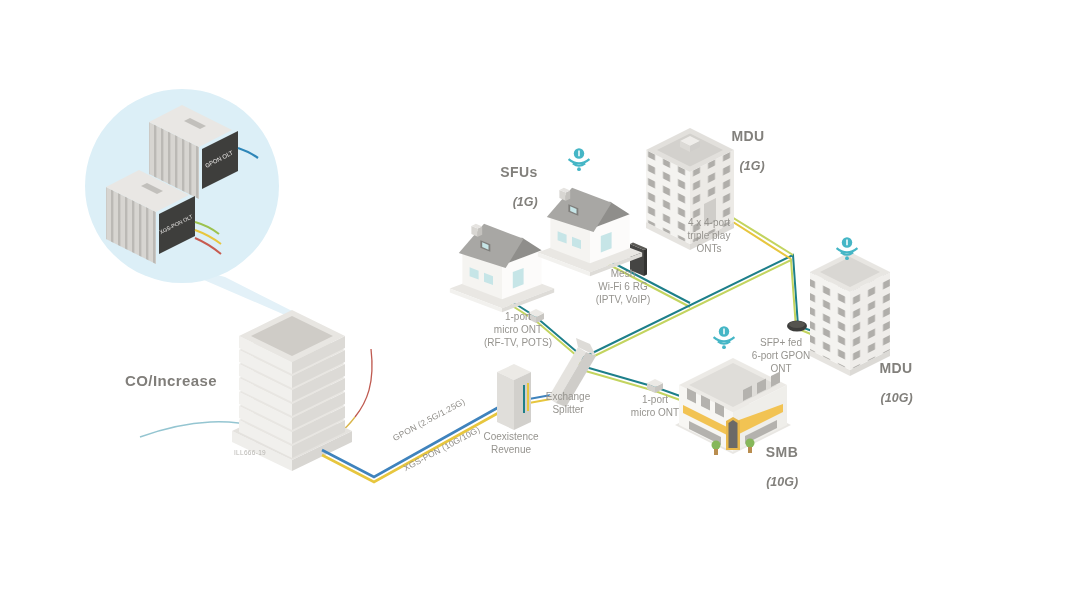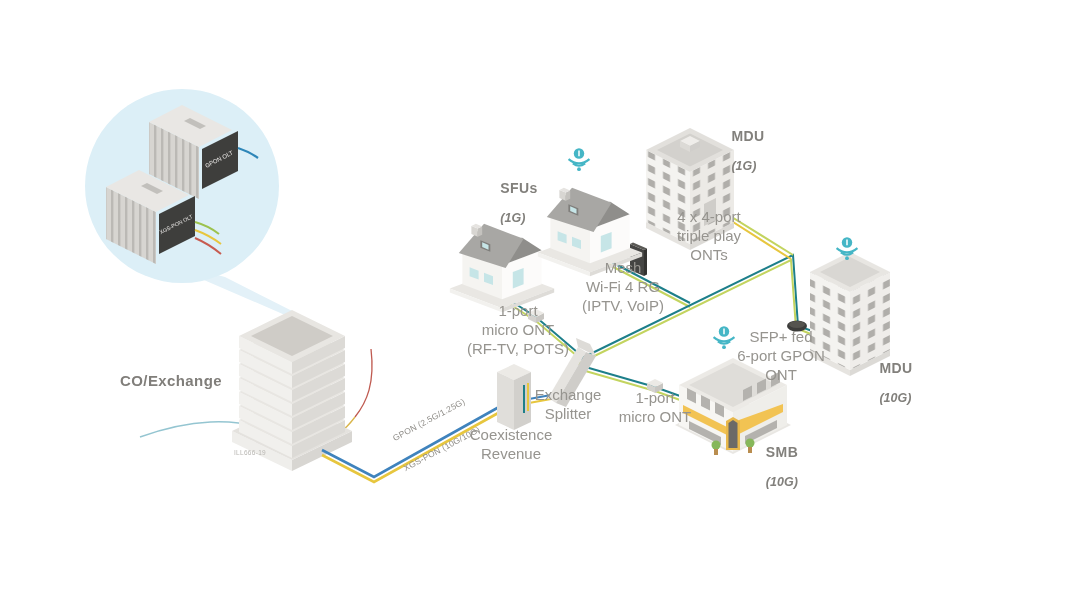--- a/index.html
+++ b/index.html
@@ -1,22 +1,22 @@
 <!DOCTYPE html>
 <html><head>
 <meta charset="utf-8">
 <style>
   html,body{margin:0;padding:0;background:#ffffff;}
   .stage{position:relative;width:1080px;height:608px;background:#ffffff;overflow:hidden;
          font-family:"Liberation Sans", sans-serif;}
   .art{position:absolute;left:0;top:0;}
-  .lbl{position:absolute;font-size:15px;line-height:1.28;color:#96948f;text-align:center;
+  .lbl{position:absolute;font-size:10px;line-height:1.28;color:#96948f;text-align:center;
        white-space:pre-line;transform:translate(-50%,-50%);}
   .lbl.rot{transform:translate(-50%,-50%) rotate(-28deg);font-size:8.5px;color:#8f8d88;letter-spacing:.2px;}
-  .site{position:absolute;text-align:left;transform:translate(-50%,-50%);color:#82807c;}
+  .site{position:absolute;text-align:right;transform:translate(-50%,-50%);color:#82807c;}
   .site .nm{font-weight:bold;font-size:14px;letter-spacing:.4px;}
   .site .sp{font-style:italic;font-weight:bold;font-size:12.5px;margin-top:15px;}
   .co{position:absolute;transform:translate(-50%,-50%);font-weight:bold;font-size:15px;
       color:#807e7a;letter-spacing:.4px;white-space:nowrap;}
   .callout{position:absolute;transform:translate(-50%,-50%);font-size:13.5px;line-height:1.32;
            color:#a7a5a2;text-align:center;white-space:pre-line;}
   .tiny{position:absolute;transform:translate(-50%,-50%);font-size:6.5px;color:#b8b6b2;letter-spacing:.3px;}
 </style>
 </head>
 <body>
@@ -218,46 +218,46 @@
     <polygon points="-19,24 -15,24 -15,30 -19,30" fill="#b98d4f"></polygon>
     <circle cx="17" cy="18" r="4.5" fill="#86b75a"></circle>
     <polygon points="15,22 19,22 19,28 15,28" fill="#b98d4f"></polygon>
   </g>
 
   <use href="#wifi" transform="translate(579,162) scale(0.95)" color="#45b6c6"></use>
   <use href="#wifi" transform="translate(847,251) scale(0.95)" color="#45b6c6"></use>
   <use href="#wifi" transform="translate(724,340) scale(0.95)" color="#45b6c6"></use>
 </svg>
 
-<div class="co" style="left:171px;top:380px">CO/Exchange</div>
+<div class="co" style="left:171px;top:380px">CO/Increase</div>
 <div class="tiny" style="left:250px;top:452px">ILL666-19</div>
 
 <div class="lbl rot" style="left:429px;top:420px">GPON (2.5G/1.25G)</div>
 <div class="lbl rot" style="left:442px;top:449px">XGS-PON (10G/10G)</div>
 
 <div class="lbl" style="left:511px;top:444px">Coexistence
 Revenue</div>
 <div class="lbl" style="left:568px;top:404px">Exchange
 Splitter</div>
 <div class="lbl" style="left:518px;top:330px">1-port
 micro ONT
 (RF-TV, POTS)</div>
 <div class="lbl" style="left:623px;top:287px">Mesh
-Wi-Fi 4 RG
+Wi-Fi 6 RG
 (IPTV, VoIP)</div>
 <div class="lbl" style="left:709px;top:236px">4 x 4-port
 triple play
 ONTs</div>
 <div class="lbl" style="left:781px;top:356px">SFP+ fed
 6-port GPON
 ONT</div>
 <div class="lbl" style="left:655px;top:407px">1-port
 micro ONT</div>
 
-<div class="site" style="left:519px;top:202px">
+<div class="site" style="left:519px;top:186px">
   <div class="nm">SFUs</div>
   <div class="sp">(1G)</div>
 </div>
 <div class="site" style="left:748px;top:150px">
   <div class="nm">MDU</div>
   <div class="sp">(1G)</div>
 </div>
 <div class="site" style="left:896px;top:382px">
   <div class="nm">MDU</div>
   <div class="sp">(10G)</div>

